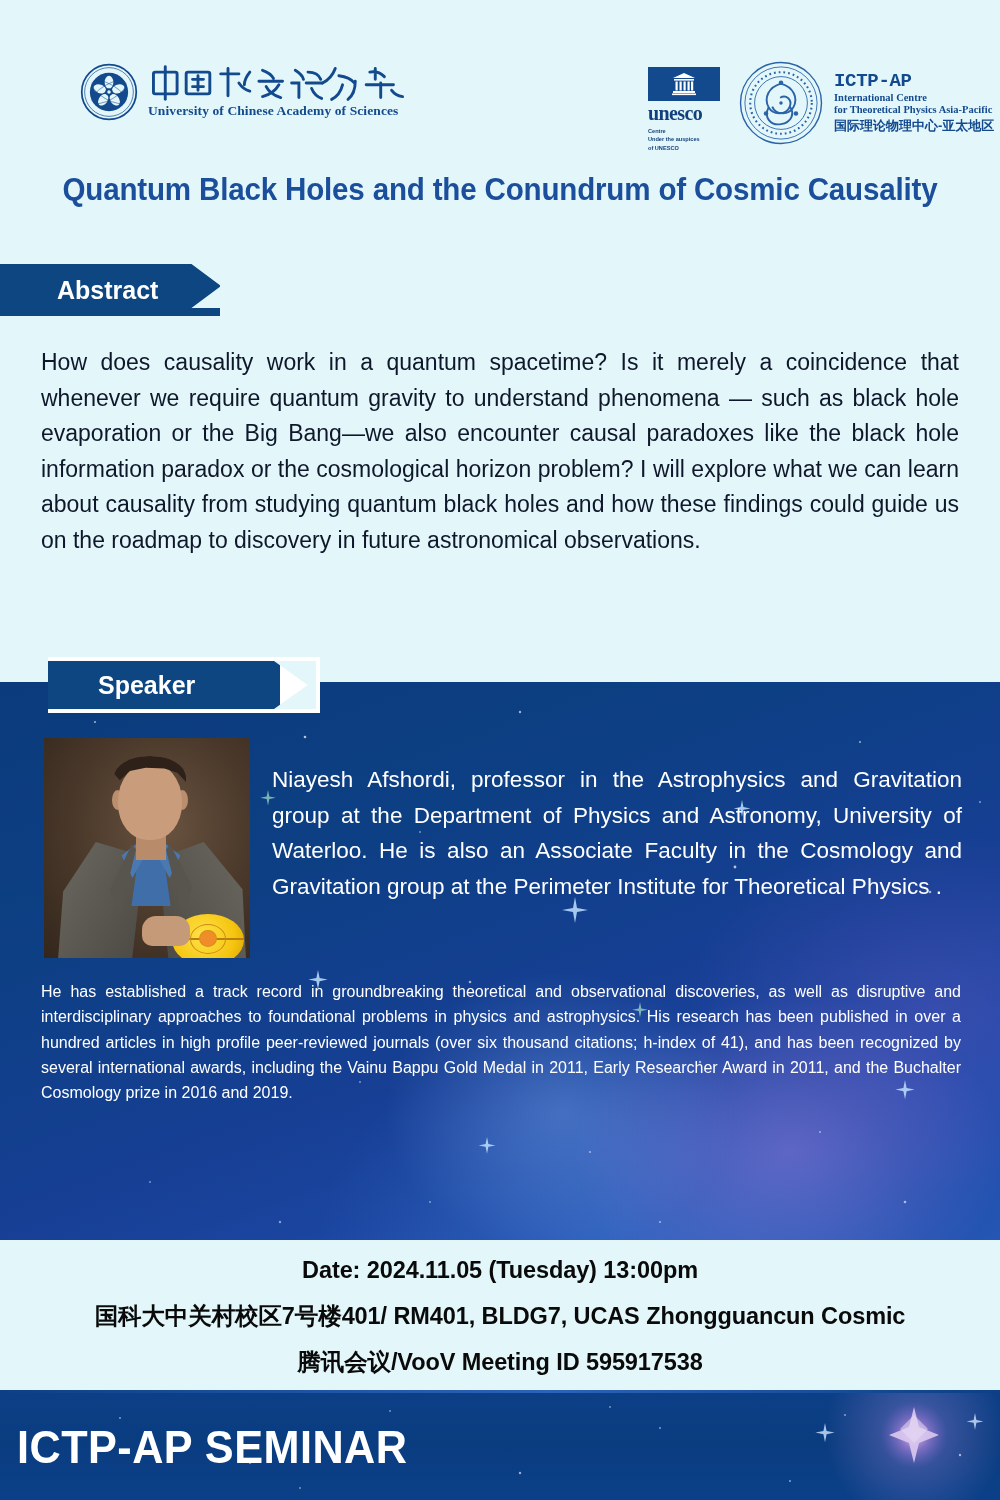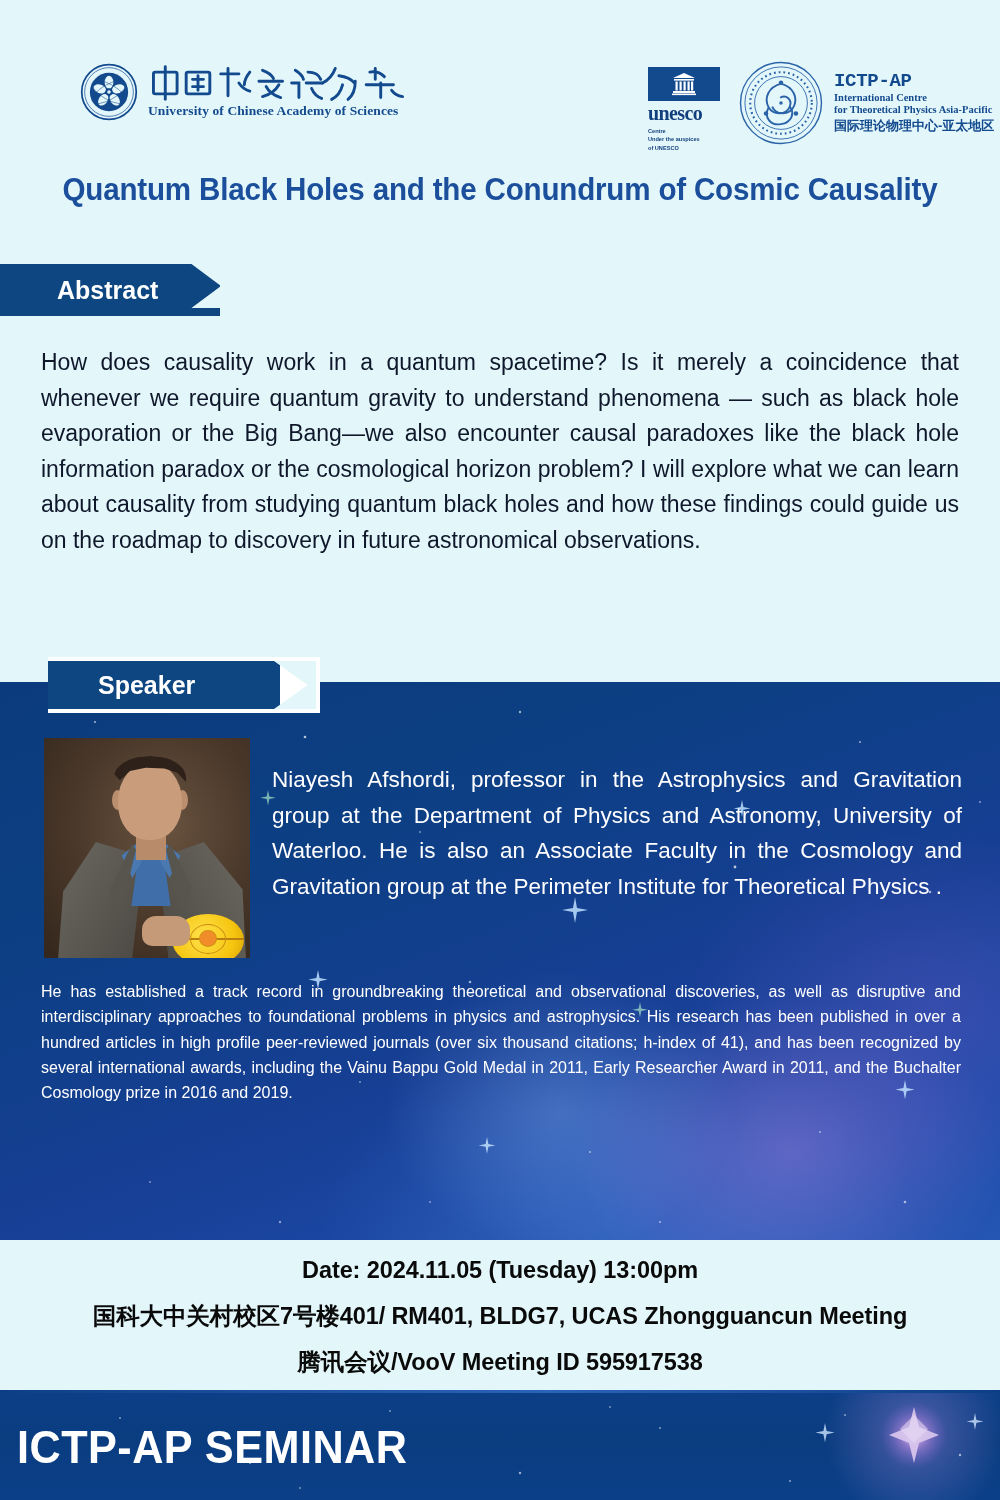--- a/index.html
+++ b/index.html
@@ -356,21 +356,21 @@
     <div class="speaker-ribbon-outline"></div>
     <div class="speaker-ribbon">
       <span>Speaker</span>
     </div>
     <div class="speaker-notch-white"></div>
     <div class="speaker-notch-inner"></div>
   </div>
 
   <div class="details">
     <div>Date: 2024.11.05 (Tuesday)  13:00pm</div>
-    <div>国科大中关村校区7号楼401/ RM401, BLDG7, UCAS Zhongguancun Meeting</div>
+    <div>国科大中关村校区7号楼401/ RM401, BLDG7, UCAS Zhongguancun Cosmic</div>
     <div>腾讯会议/VooV Meeting ID 595917538</div>
   </div>
 
   <div class="cap-line"></div>
 
   <div class="footer">
     <svg class="stars" viewBox="0 0 1000 107" preserveAspectRatio="none">
       <g fill="#ffffff">
         <circle cx="120" cy="25" r="1" opacity=".5"></circle>
           <circle cx="250" cy="70" r="1.1" opacity=".55"></circle>

